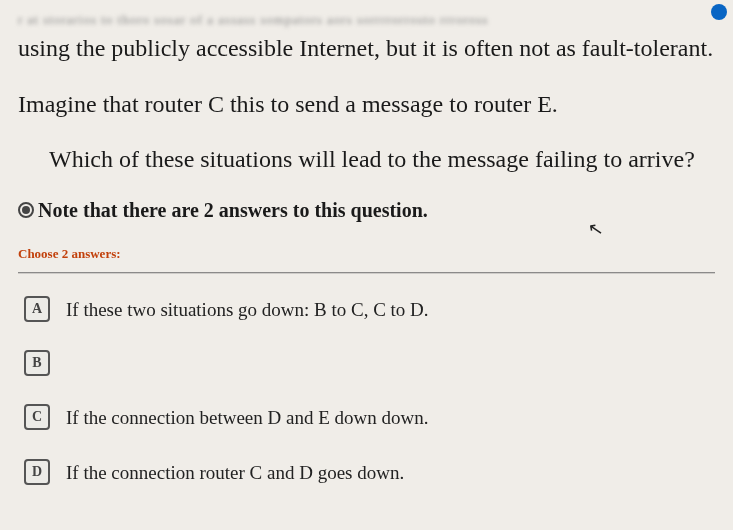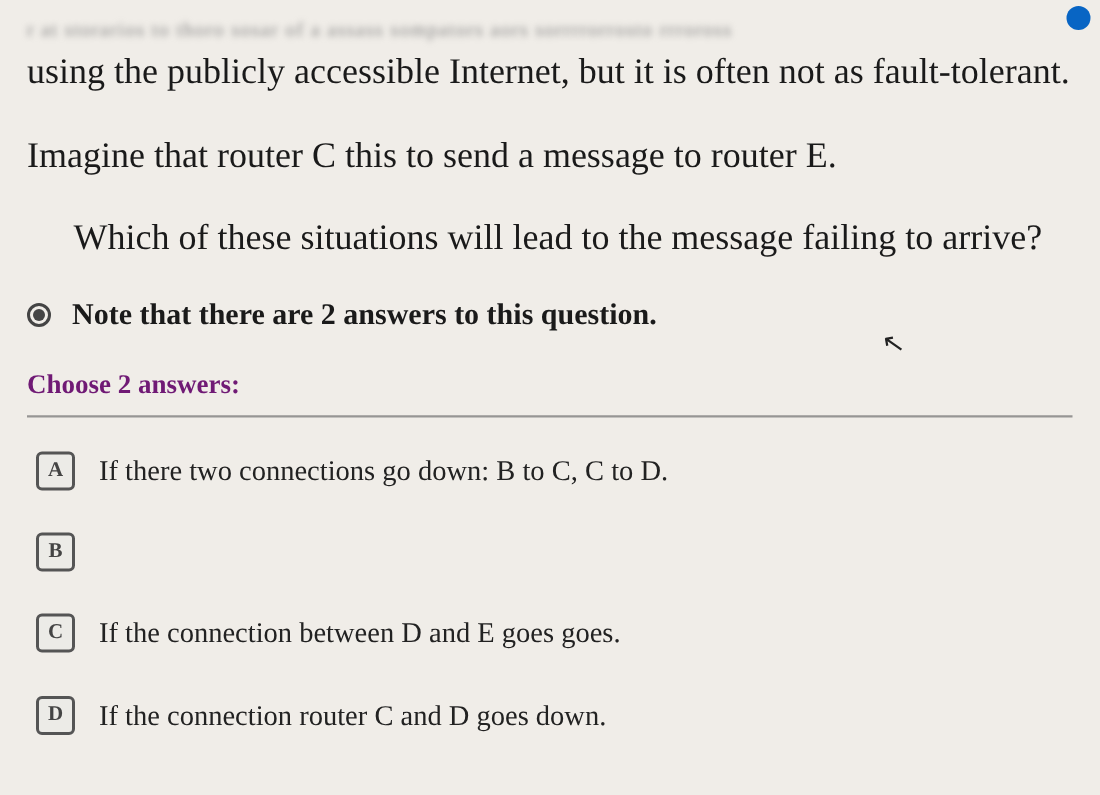--- a/index.html
+++ b/index.html
@@ -37,21 +37,21 @@
     }
     .para {
       font-size: 24px;
       line-height: 1.4;
       margin-bottom: 22px;
       color: #1a1a1a;
     }
     .note-row {
       display: flex;
       align-items: center;
-      gap: 14px;
+      gap: 4px;
       margin-bottom: 24px;
       font-size: 20px;
       font-weight: bold;
       color: #1a1a1a;
     }
     .note-row .radio-like {
       width: 16px;
       height: 16px;
       border: 2px solid #444;
       border-radius: 50%;
@@ -67,24 +67,24 @@
       background: #444;
       border-radius: 50%;
     }
     .cursor {
       position: absolute;
       font-size: 18px;
       color: #222;
       transform: rotate(-10deg);
     }
     .instruction {
-      font-size: 18px;
+      font-size: 13px;
       font-weight: bold;
       margin-bottom: 10px;
-      color: #701a75;
+      color: #c2410c;
     }
     .divider {
       height: 2px;
       background: linear-gradient(to bottom, #6a6a6a, transparent);
       margin-bottom: 8px;
     }
     .option {
       display: flex;
       align-items: flex-start;
       gap: 16px;
@@ -130,34 +130,34 @@
 <span class="cursor" style="left:588px; top:218px;">↖</span>
 
 <div class="instruction">Choose 2 answers:</div>
 
 <div class="divider"></div>
 
 <div class="option">
   <div class="option-box">
     <span>A</span>
   </div>
-  <div class="option-text">If there two connections go down: B to C, C to D.</div>
+  <div class="option-text">If these two situations go down: B to C, C to D.</div>
 </div>
 
 <div class="option">
   <div class="option-box">
     <span>B</span>
   </div>
 </div>
 
 <div class="option">
   <div class="option-box">
     <span>C</span>
   </div>
-  <div class="option-text">If the connection between D and E goes goes.</div>
+  <div class="option-text">If the connection between D and E down down.</div>
 </div>
 
 <div class="option">
   <div class="option-box">
     <span>D</span>
   </div>
   <div class="option-text">If the connection router C and D goes down.</div>
 </div>
 
 </body></html>

